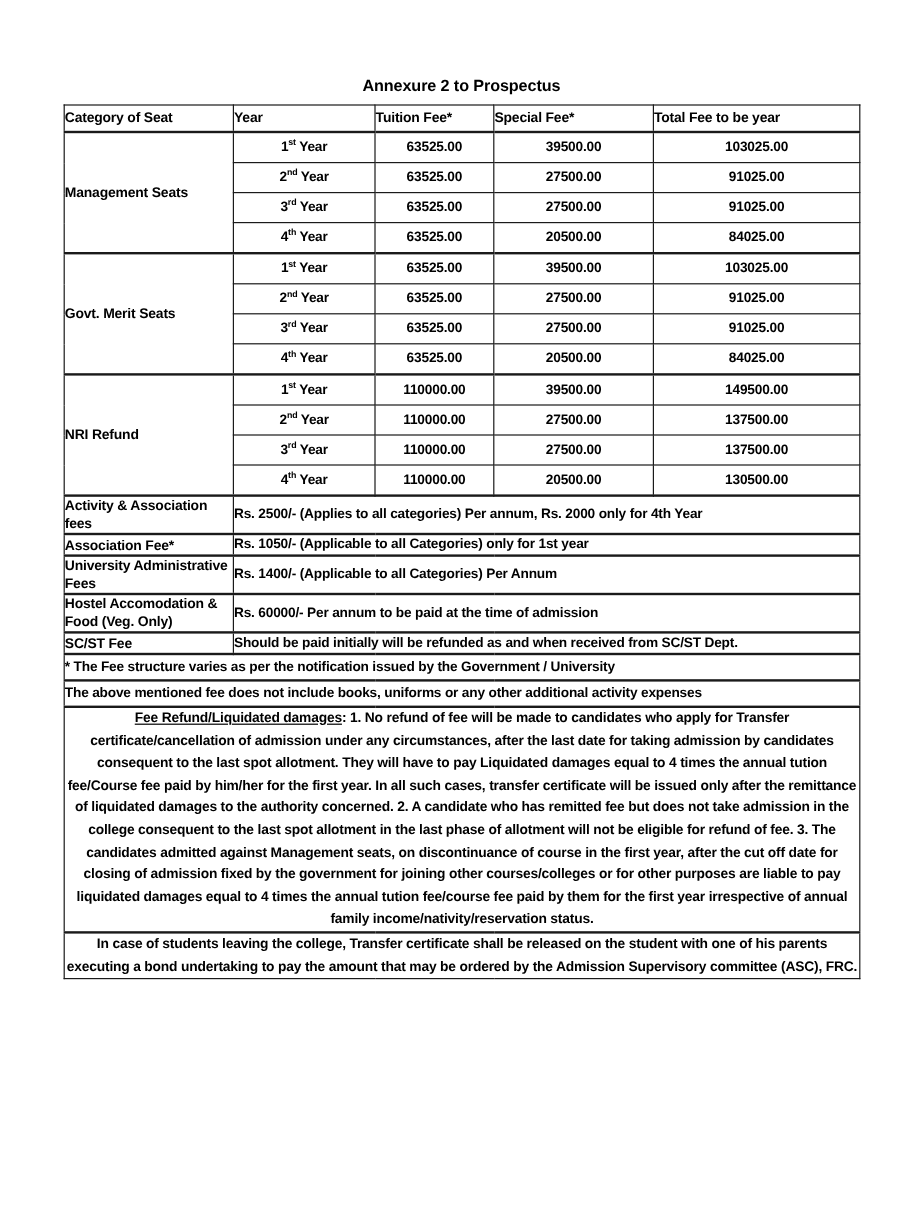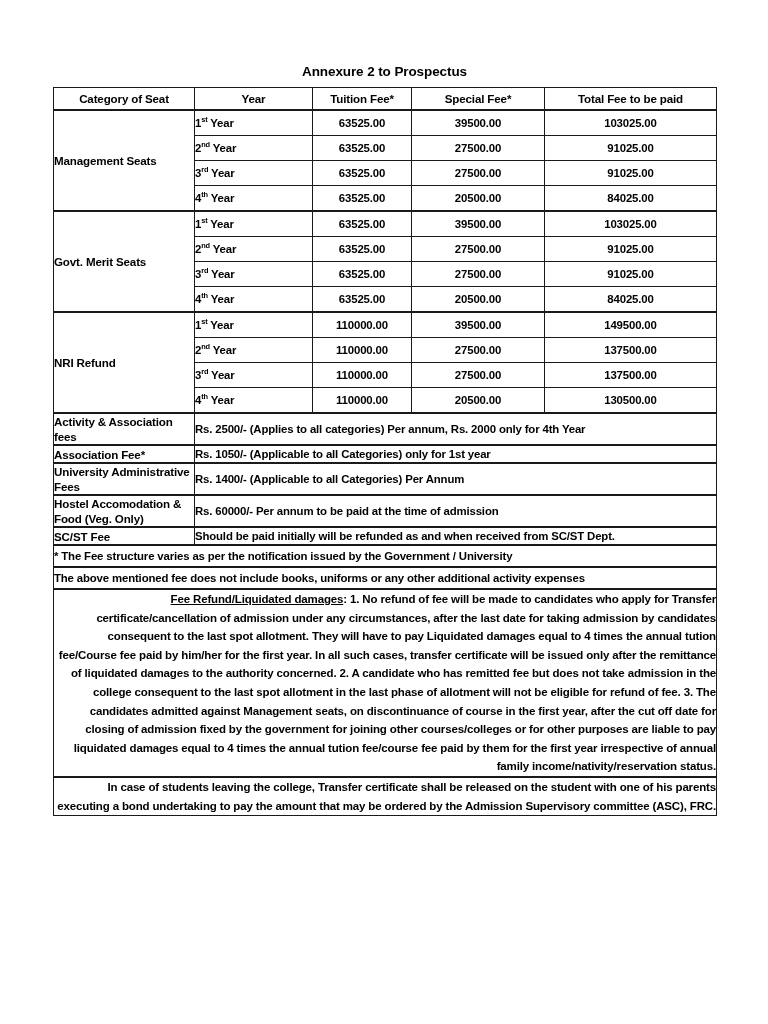--- a/index.html
+++ b/index.html
@@ -45,32 +45,32 @@
     font-size: 11.2px;
   }
   table.fee td, table.fee th {
     border: 1.4px solid #1a1a1a;
     padding: 0;
     vertical-align: middle;
     font-weight: bold;
     letter-spacing: -0.15px;
   }
   th.hdr {
-    text-align: center;
+    text-align: left;
     height: 21px;
     font-size: 11.6px;
   }
   td.cat {
     text-align: left;
     font-size: 11.6px;
     padding: 3px 4px;
     line-height: 15px;
   }
   td.yr {
-    text-align: left;
+    text-align: center;
     height: 24px;
     font-size: 11.4px;
   }
   td.num {
     text-align: center;
     height: 24px;
     font-size: 11.4px;
     font-weight: bold;
   }
   td.desc {
@@ -81,21 +81,21 @@
   }
   td.note {
     text-align: left;
     padding: 5px 6px;
     font-size: 11.4px;
     line-height: 17px;
     height: 20px;
     margin-top: 16px;
   }
   td.para {
-    text-align: right;
+    text-align: center;
     padding: 9px 7px 9px 7px;
     font-size: 11.5px;
     line-height: 18.6px;
   }
   sup {
     font-size: 7.4px;
     vertical-align: super;
     line-height: 0;
     font-weight: bold;
   }
@@ -122,21 +122,21 @@
       <col style="width:99px">
       <col style="width:133px">
       <col style="width:172px">
     </colgroup>
     <tbody id="table-body">
         <tr>
           <th class="hdr">Category of Seat</th>
           <th class="hdr">Year</th>
           <th class="hdr">Tuition Fee*</th>
           <th class="hdr">Special Fee*</th>
-          <th class="hdr">Total Fee to be paid</th>
+          <th class="hdr">Total Fee to be year</th>
         </tr>
         <tr>
           <td class="cat sec-top" rowspan="4">Management Seats</td>
           <td class="yr sec-top"><span>1</span><sup>st</sup> <span>Year</span></td>
           <td class="num sec-top">63525.00</td>
           <td class="num sec-top">39500.00</td>
           <td class="num sec-top">103025.00</td>
         </tr>
         <tr>
           <td class="yr"><span>2</span><sup>nd</sup> <span>Year</span></td>

